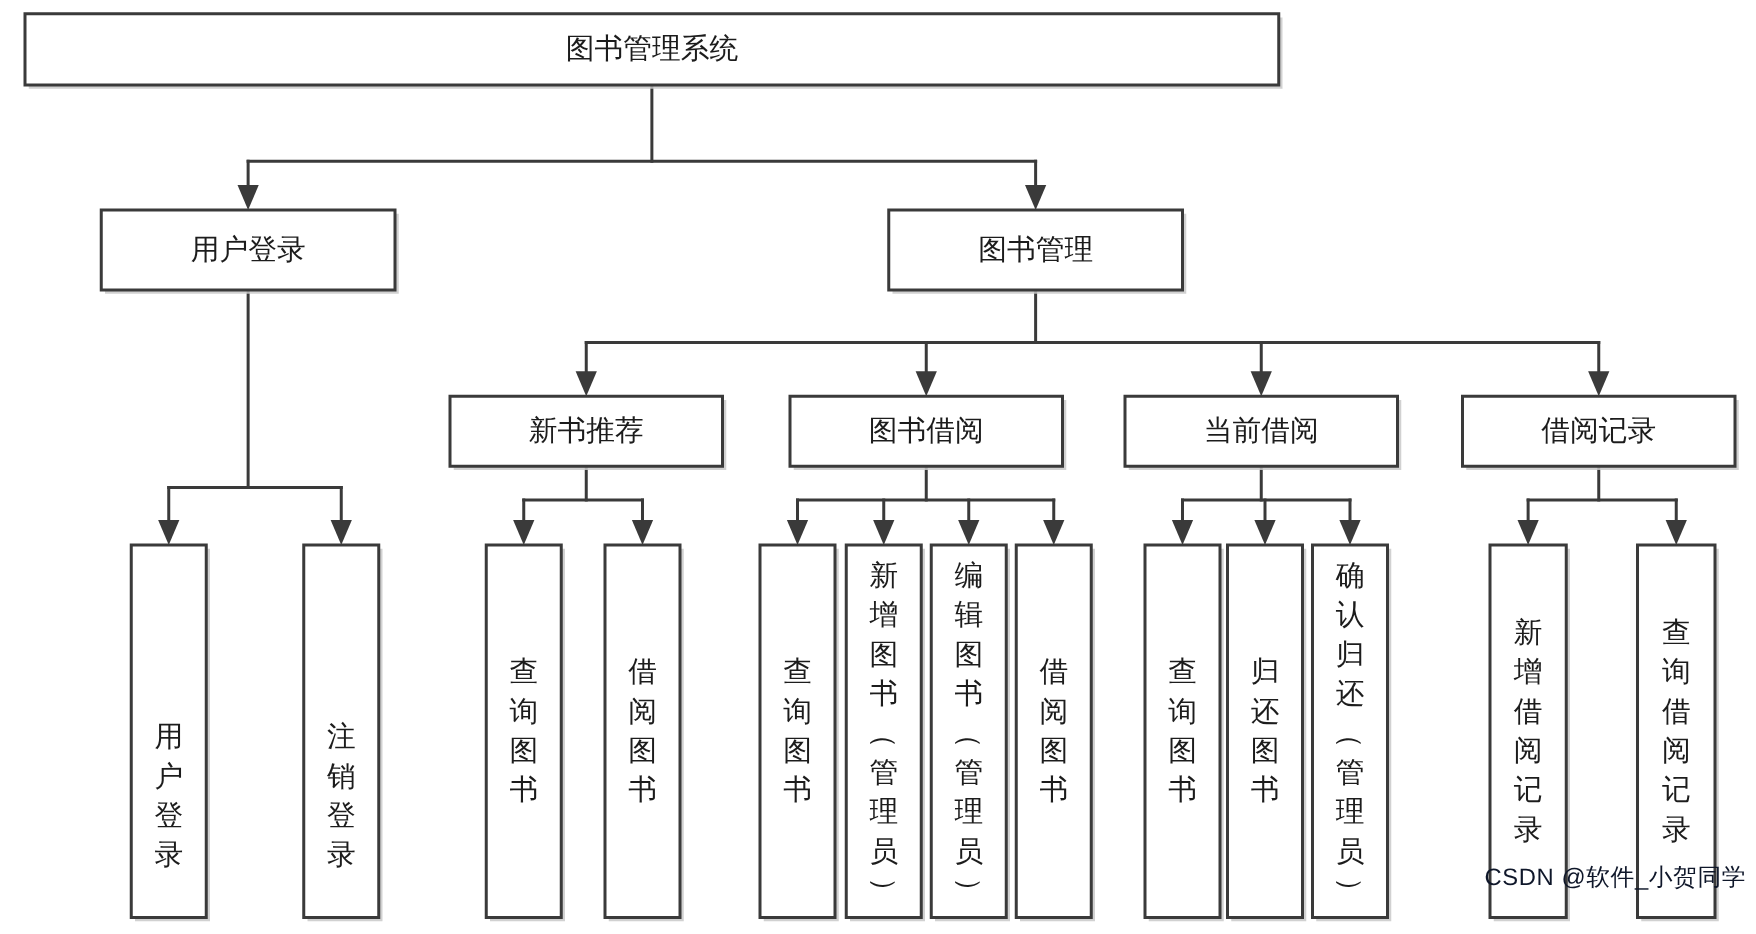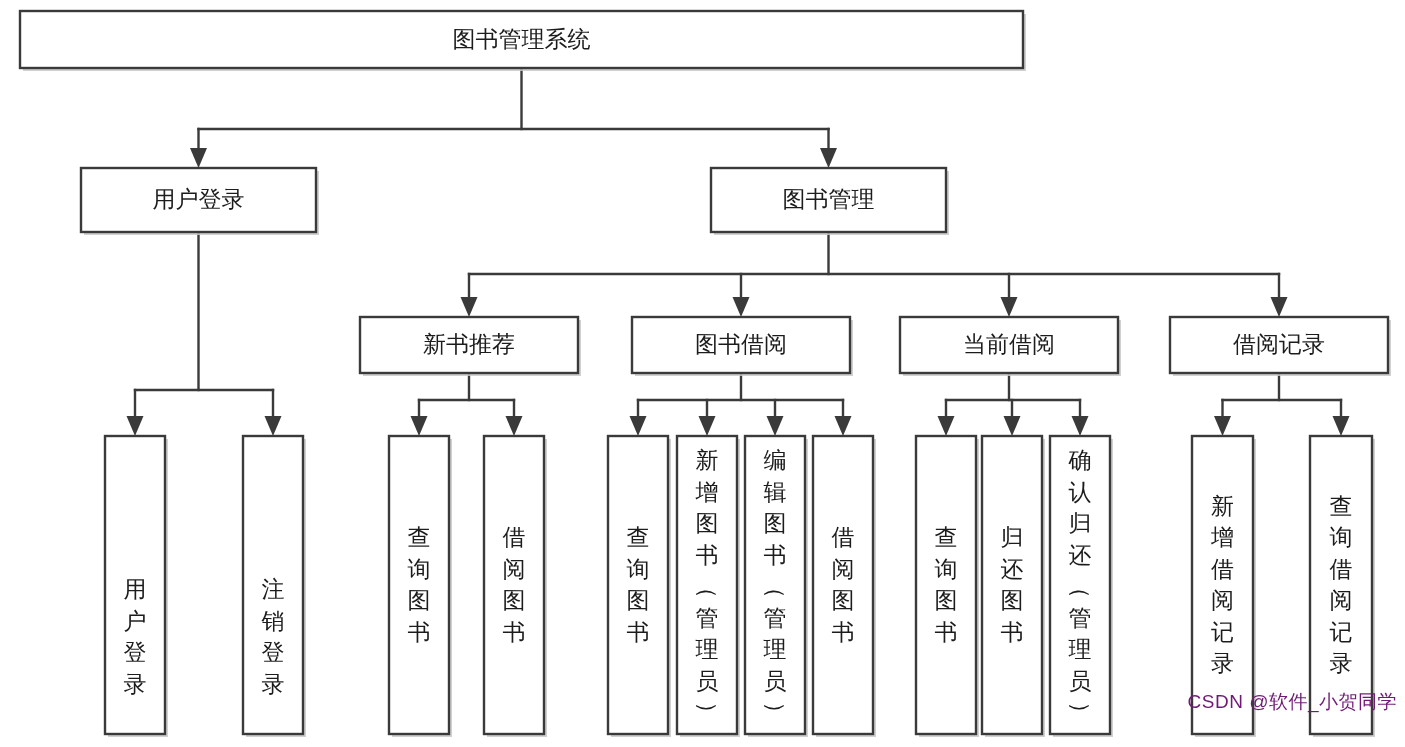--- a/index.html
+++ b/index.html
@@ -58,21 +58,21 @@
     font-size: 23px;
     fill: #1c1c1c;
     text-anchor: middle;
   }
   .watermark {
     position: absolute;
     right: 8px;
     bottom: 4px;
     font-family: "Liberation Sans", "DejaVu Sans", sans-serif;
     font-size: 19px;
-    color: #701a75;
+    color: #0f172a;
     letter-spacing: 0.5px;
     white-space: nowrap;
     user-select: none;
     text-align: right;
   }
 </style>
 </head>
 <body>
 
 <div id="diagram-root">

